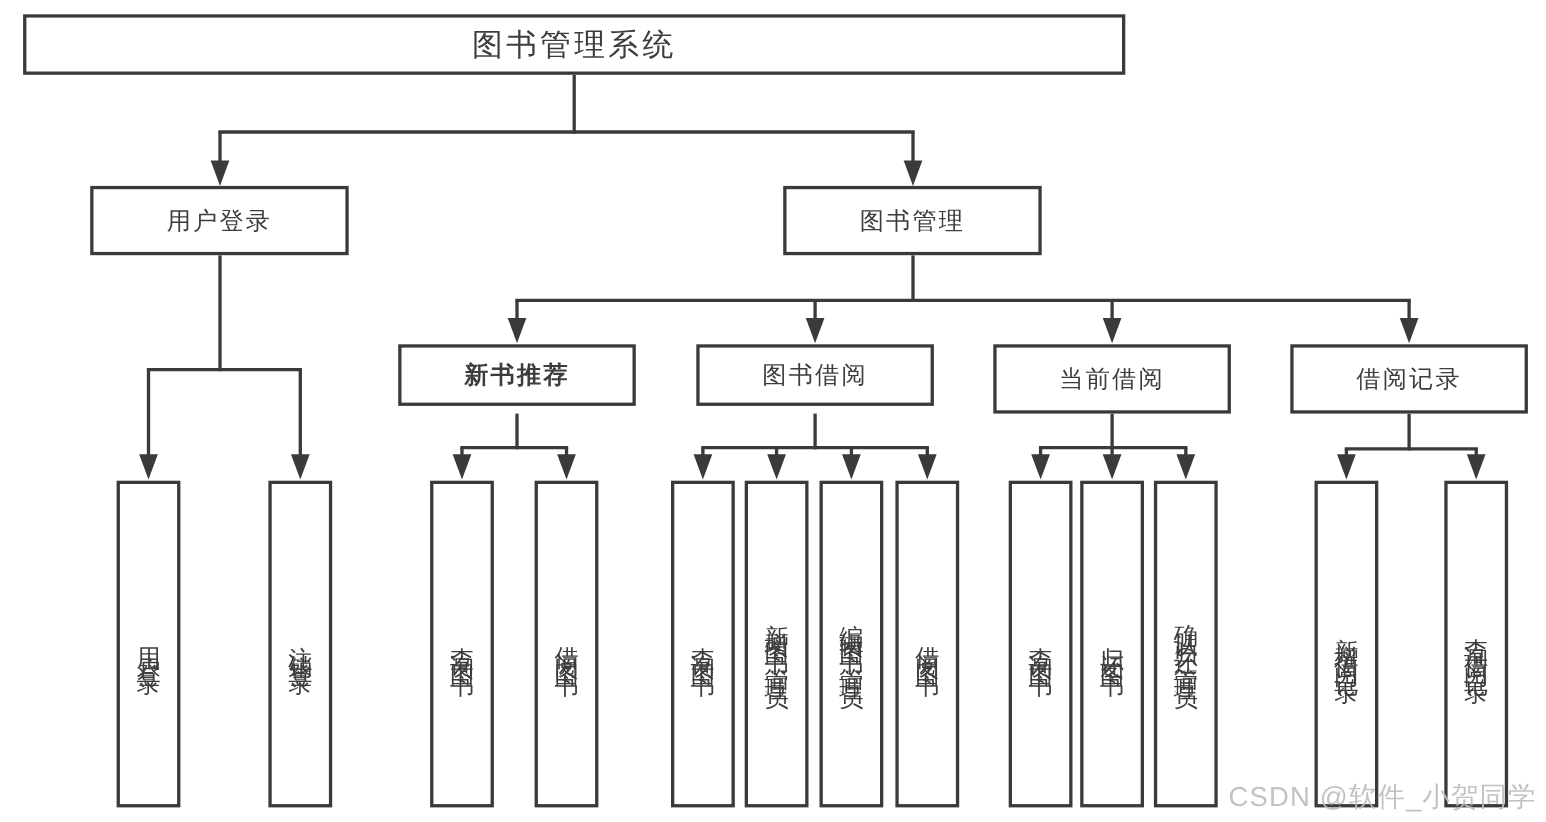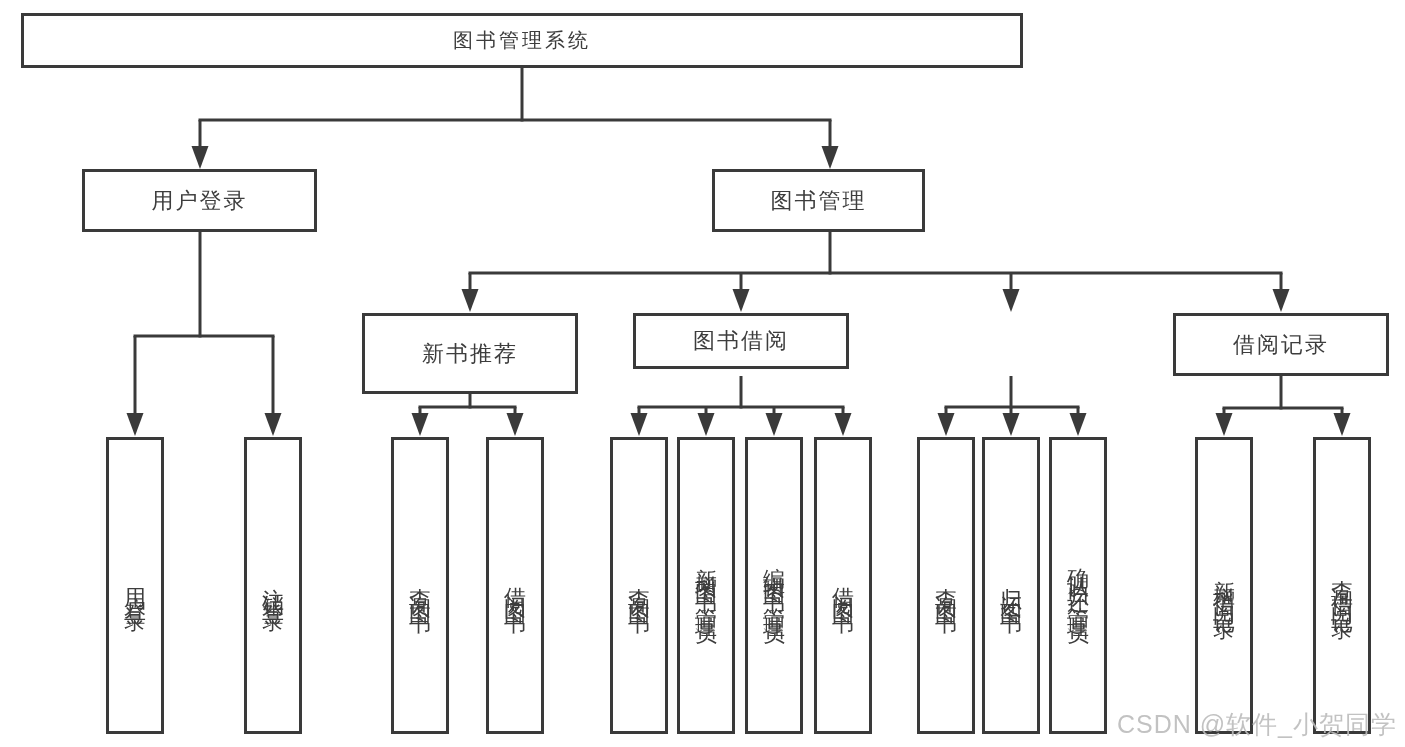--- a/index.html
+++ b/index.html
@@ -29,21 +29,21 @@
     display: flex;
     align-items: center;
     justify-content: center;
     font-size: 22px;
     letter-spacing: 2px;
     color: #3d3d3d;
     z-index: 2;
     white-space: nowrap;
   }
   .node.root {
-    font-size: 20px;
+    font-size: 28px;
     letter-spacing: 3px;
   }
   .leaf {
     position: absolute;
     box-sizing: border-box;
     top: 437px;
     width: 58px;
     height: 297px;
     border: 3px solid #3a3a3a;
     background: #ffffff;
@@ -139,24 +139,25 @@
       <polygon points="1002.5,413 1019.5,413 1011,436"></polygon>
       <polygon points="1069.5,413 1086.5,413 1078,436"></polygon>
       <polygon points="1215.5,413 1232.5,413 1224,436"></polygon>
       <polygon points="1333.5,413 1350.5,413 1342,436"></polygon>
     </g>
   </svg>
 
   <div class="node root" style="left:21px; top:13px; width:1002px; height:55px;">图书管理系统</div>
 
   <div class="node" style="left:82px; top:169px; width:235px; height:63px;">用户登录</div>
-  <div class="node" style="left:712px; top:169px; width:213px; height:63px;">图书管理</div>
+  <div class="node" style="left:712px; top:169px; width:235px; height:63px;">图书管理</div>
 
-  <div class="node" style="left:362px; top:313px; width:216px; height:81px;">新书推荐</div>
+  <div class="node" style="left:362px; top:313px; width:216px; height:56px;font-weight:bold;">新书推荐</div>
   <div class="node" style="left:633px; top:313px; width:216px; height:56px;">图书借阅</div>
+  <div class="node" style="left:903px; top:313px; width:216px; height:63px;">当前借阅</div>
   <div class="node" style="left:1173px; top:313px; width:216px; height:63px;">借阅记录</div>
 
   <div class="leaf" style="left:106px;">用户登录</div>
   <div class="leaf" style="left:244px;">注销登录</div>
 
   <div class="leaf" style="left:391px;">查询图书</div>
   <div class="leaf" style="left:486px;">借阅图书</div>
 
   <div class="leaf" style="left:610px;">查询图书</div>
   <div class="leaf" style="left:677px;">新增图书（管理员）</div>

